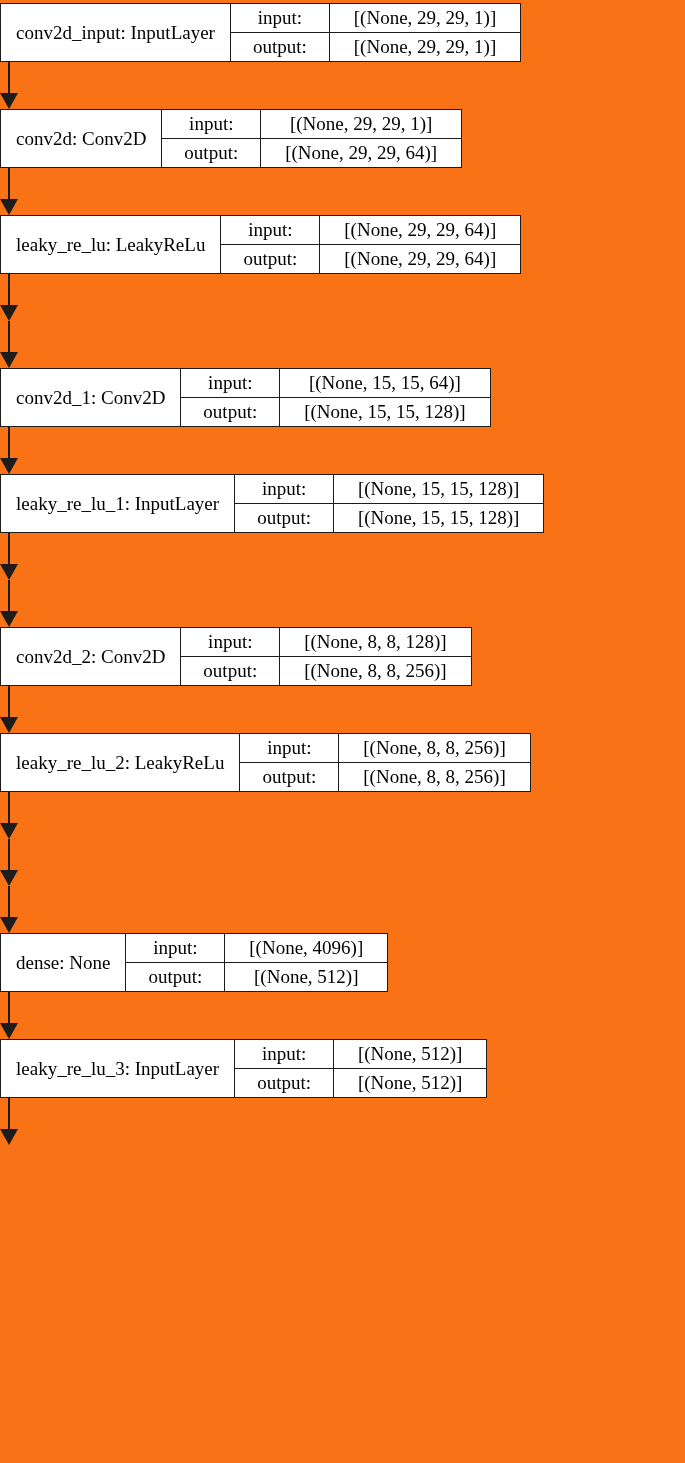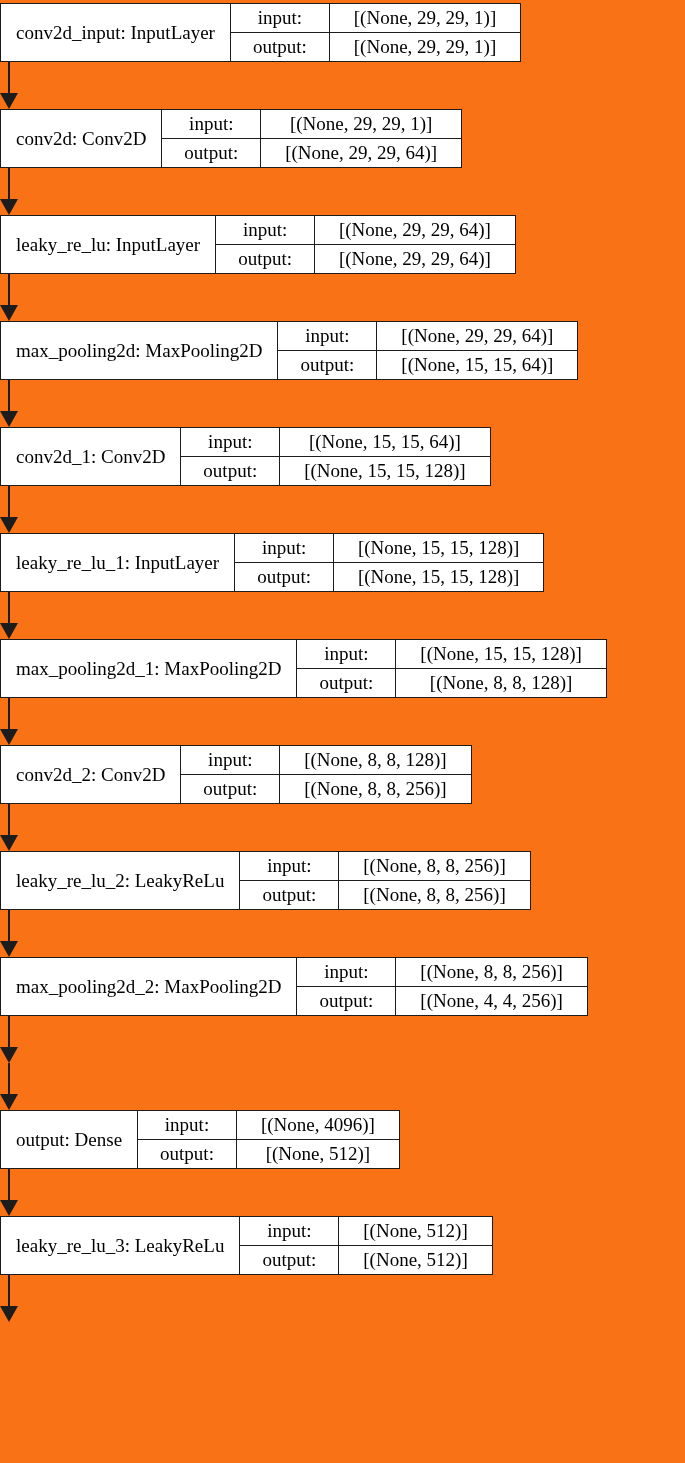--- a/index.html
+++ b/index.html
@@ -100,62 +100,49 @@
     </table>
 
   <div class="arrow">
     <div class="stem"></div>
     <div class="head"></div>
   </div>
 
   <table class="node">
     <tbody>
         <tr>
-      <td class="name" rowspan="2">leaky_re_lu: InputLayer</td>
+      <td class="name" rowspan="2">leaky_re_lu: LeakyReLu</td>
       <td class="lbl">input:</td>
       <td class="shape">[(None, 29, 29, 64)]</td>
     </tr>
     <tr>
       <td class="lbl">output:</td>
       <td class="shape">[(None, 29, 29, 64)]</td>
     </tr>
   </tbody>
     </table>
 
   <div class="arrow">
     <div class="stem"></div>
     <div class="head"></div>
   </div>
 
-  <table class="node">
-    <tbody>
-        <tr>
-      <td class="name" rowspan="2">max_pooling2d: MaxPooling2D</td>
-      <td class="lbl">input:</td>
-      <td class="shape">[(None, 29, 29, 64)]</td>
-    </tr>
-    <tr>
-      <td class="lbl">output:</td>
+
+  <div class="arrow">
+    <div class="stem"></div>
+    <div class="head"></div>
+  </div>
+
+  <table class="node">
+    <tbody>
+        <tr>
+      <td class="name" rowspan="2">conv2d_1: Conv2D</td>
+      <td class="lbl">input:</td>
       <td class="shape">[(None, 15, 15, 64)]</td>
     </tr>
-  </tbody>
-    </table>
-
-  <div class="arrow">
-    <div class="stem"></div>
-    <div class="head"></div>
-  </div>
-
-  <table class="node">
-    <tbody>
-        <tr>
-      <td class="name" rowspan="2">conv2d_1: Conv2D</td>
-      <td class="lbl">input:</td>
-      <td class="shape">[(None, 15, 15, 64)]</td>
-    </tr>
     <tr>
       <td class="lbl">output:</td>
       <td class="shape">[(None, 15, 15, 128)]</td>
     </tr>
   </tbody>
     </table>
 
   <div class="arrow">
     <div class="stem"></div>
     <div class="head"></div>
@@ -173,46 +160,33 @@
       <td class="shape">[(None, 15, 15, 128)]</td>
     </tr>
   </tbody>
     </table>
 
   <div class="arrow">
     <div class="stem"></div>
     <div class="head"></div>
   </div>
 
-  <table class="node">
-    <tbody>
-        <tr>
-      <td class="name" rowspan="2">max_pooling2d_1: MaxPooling2D</td>
-      <td class="lbl">input:</td>
-      <td class="shape">[(None, 15, 15, 128)]</td>
-    </tr>
-    <tr>
-      <td class="lbl">output:</td>
+
+  <div class="arrow">
+    <div class="stem"></div>
+    <div class="head"></div>
+  </div>
+
+  <table class="node">
+    <tbody>
+        <tr>
+      <td class="name" rowspan="2">conv2d_2: Conv2D</td>
+      <td class="lbl">input:</td>
       <td class="shape">[(None, 8, 8, 128)]</td>
     </tr>
-  </tbody>
-    </table>
-
-  <div class="arrow">
-    <div class="stem"></div>
-    <div class="head"></div>
-  </div>
-
-  <table class="node">
-    <tbody>
-        <tr>
-      <td class="name" rowspan="2">conv2d_2: Conv2D</td>
-      <td class="lbl">input:</td>
-      <td class="shape">[(None, 8, 8, 128)]</td>
-    </tr>
     <tr>
       <td class="lbl">output:</td>
       <td class="shape">[(None, 8, 8, 256)]</td>
     </tr>
   </tbody>
     </table>
 
   <div class="arrow">
     <div class="stem"></div>
     <div class="head"></div>
@@ -230,68 +204,55 @@
       <td class="shape">[(None, 8, 8, 256)]</td>
     </tr>
   </tbody>
     </table>
 
   <div class="arrow">
     <div class="stem"></div>
     <div class="head"></div>
   </div>
 
-  <table class="node">
-    <tbody>
-        <tr>
-      <td class="name" rowspan="2">max_pooling2d_2: MaxPooling2D</td>
-      <td class="lbl">input:</td>
-      <td class="shape">[(None, 8, 8, 256)]</td>
-    </tr>
-    <tr>
-      <td class="lbl">output:</td>
-      <td class="shape">[(None, 4, 4, 256)]</td>
-    </tr>
-  </tbody>
-    </table>
-
-  <div class="arrow">
-    <div class="stem"></div>
-    <div class="head"></div>
-  </div>
-
-
-  <div class="arrow">
-    <div class="stem"></div>
-    <div class="head"></div>
-  </div>
-
-  <table class="node">
-    <tbody>
-        <tr>
-      <td class="name" rowspan="2">output: Dense</td>
+
+  <div class="arrow">
+    <div class="stem"></div>
+    <div class="head"></div>
+  </div>
+
+
+  <div class="arrow">
+    <div class="stem"></div>
+    <div class="head"></div>
+  </div>
+
+  <table class="node">
+    <tbody>
+        <tr>
+      <td class="name" rowspan="2">dense: None</td>
       <td class="lbl">input:</td>
       <td class="shape">[(None, 4096)]</td>
     </tr>
     <tr>
       <td class="lbl">output:</td>
       <td class="shape">[(None, 512)]</td>
     </tr>
   </tbody>
     </table>
 
   <div class="arrow">
     <div class="stem"></div>
     <div class="head"></div>
   </div>
 
   <table class="node">
     <tbody>
         <tr>
-      <td class="name" rowspan="2">leaky_re_lu_3: LeakyReLu</td>
+      <td class="name" rowspan="2">leaky_re_lu_3: InputLayer</td>
       <td class="lbl">input:</td>
       <td class="shape">[(None, 512)]</td>
     </tr>
     <tr>
       <td class="lbl">output:</td>
       <td class="shape">[(None, 512)]</td>
     </tr>
   </tbody>
     </table>
 

